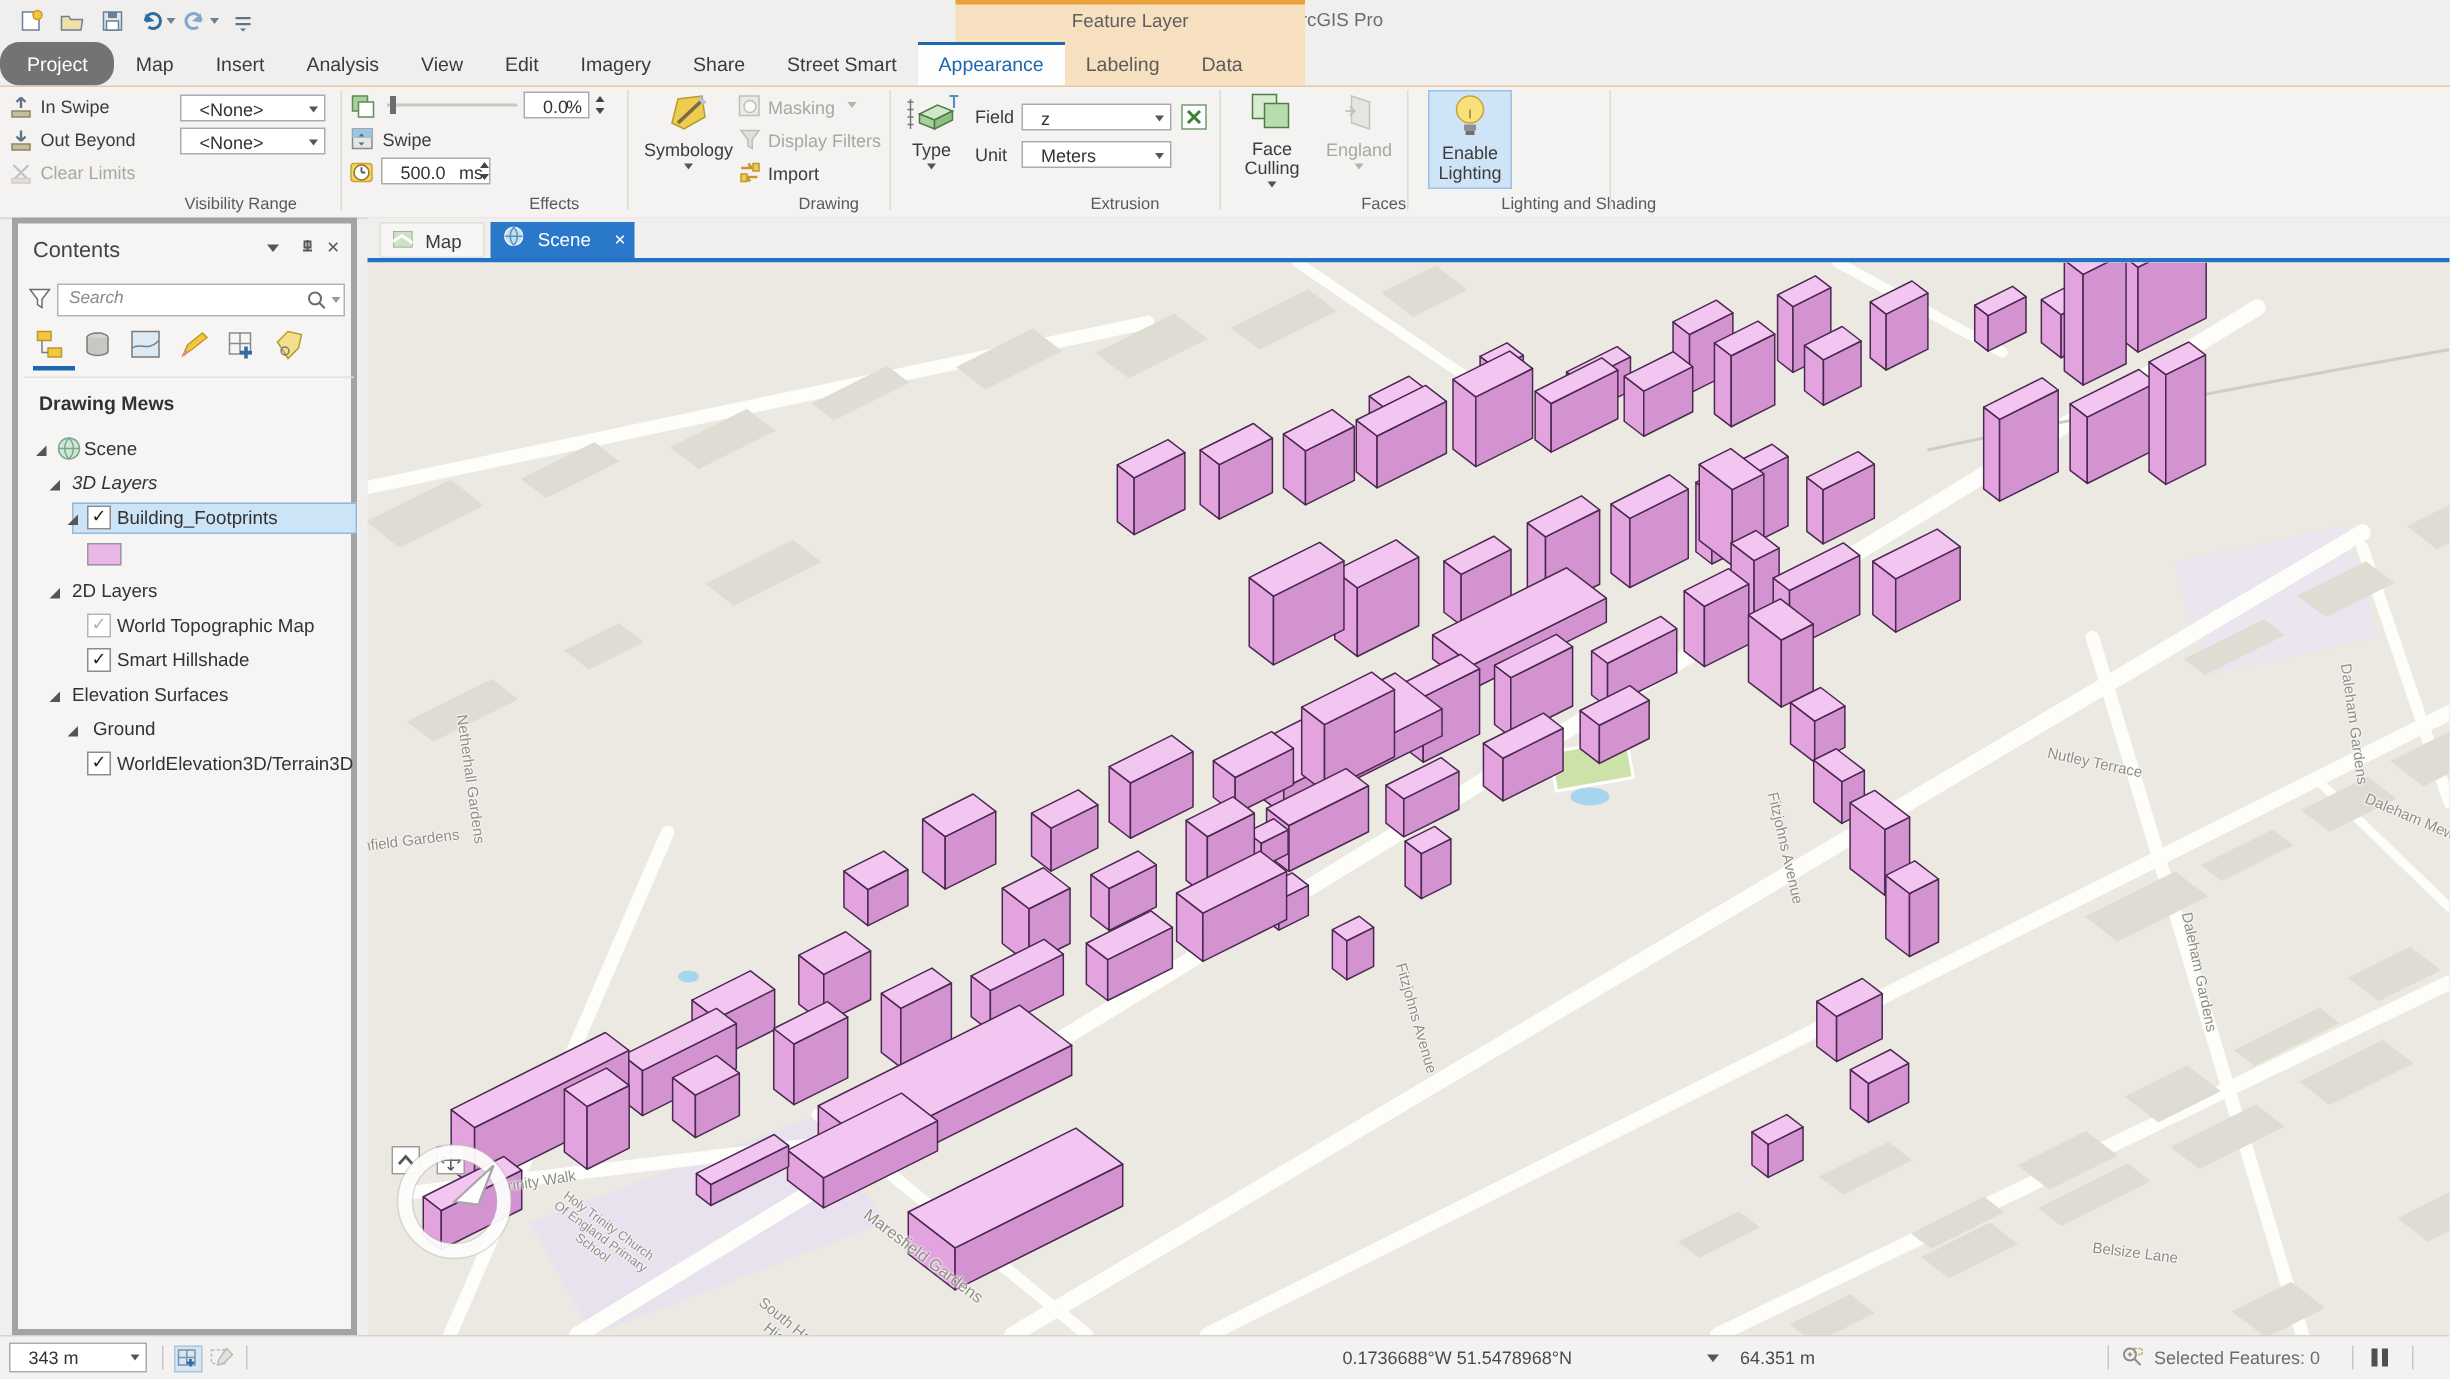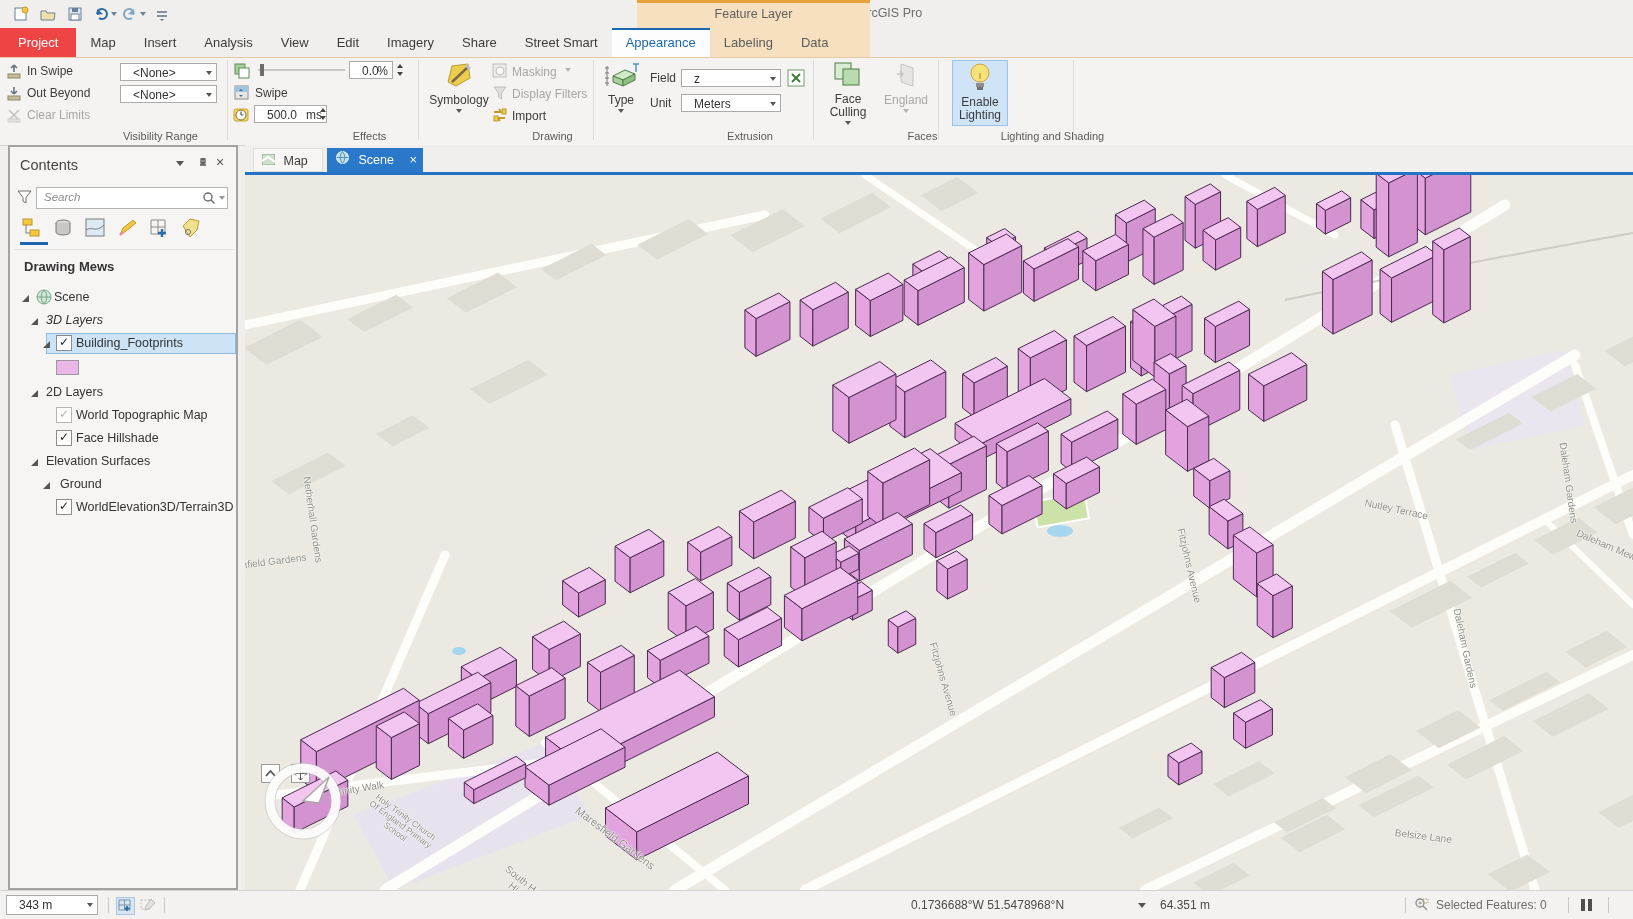--- a/index.html
+++ b/index.html
@@ -10,42 +10,42 @@
   .qa-icon{width:18px;height:18px;top:5px;cursor:default;}
   .qa-caret{width:0;height:0;border-left:3px solid transparent;border-right:3px solid transparent;border-top:4px solid #6b8096;top:12px;}
   #window-title{top:6px;width:100%;text-align:center;font-size:12.5px;color:#6d6d6d;pointer-events:none;}
   #ctx-group{left:637px;top:0;width:233px;height:28px;background:#f6e0bf;}
   #ctx-stripe{left:637px;top:0;width:233px;height:3px;background:#e9a23b;}
   #ctx-label{left:637px;top:7px;width:233px;text-align:center;font-size:12.5px;color:#5f5f5f;}
   
   #tabrow{left:0;top:28px;width:1633px;height:29px;background:#f0efed;}
   #ctx-tabbg{left:637px;top:0;width:233px;height:29px;background:#f6e0bf;}
   .rtab{height:29px;line-height:29px;font-size:13px;color:#3b3b3b;padding:0 14px;display:inline-block;cursor:pointer;}
-  .rtab.app{background:#ef4444;color:#fff;padding:0 18px;}
+  .rtab.app{background:#737373;color:#fff;padding:0 18px;border-radius:13px;}
   .rtab.selcx{background:#fdfdfd;color:#1b67b0;border-top:2px solid #1b67b0;line-height:26px;height:27px;}
   .rtab.cx{color:#5c5c5c;}
   #tab-underline{left:0;top:57px;width:1633px;height:1px;background:#e6c9a2;}
   
   #ribbon{left:0;top:58px;width:1633px;height:87px;background:#f4f3f1;border-bottom:1px solid #d5d3d1;}
   .gdiv{top:2px;width:1px;height:80px;background:#dddbd8;}
   .glabel{top:72px;font-size:11px;color:#5a5a5a;text-align:center;padding-left:47px;}
   .rlabel{font-size:12px;color:#3c3c3c;}
   .rlabel.dis{color:#a9a7a4;}
   .combo{background:#fff;border:1px solid #ababab;height:18px;font-size:12px;color:#333;padding:1px 4px;box-sizing:border-box;}
   .combo .ctext{position:absolute;left:12px;top:2px;}
   .caret{position:absolute;right:4px;top:7px;width:0;height:0;border-left:3px solid transparent;border-right:3px solid transparent;border-top:4px solid #555;}
   .spin{width:13px;height:18px;}
   .spin .up{position:absolute;left:3px;top:3px;width:0;height:0;border-left:3px solid transparent;border-right:3px solid transparent;border-bottom:4px solid #444;}
   .spin .dn{position:absolute;left:3px;top:11px;width:0;height:0;border-left:3px solid transparent;border-right:3px solid transparent;border-top:4px solid #444;}
   .bigbtn{text-align:center;font-size:12px;color:#3c3c3c;cursor:pointer;}
   .bigbtn .bcaret{margin:2px auto 0;width:0;height:0;border-left:3px solid transparent;border-right:3px solid transparent;border-top:4px solid #555;}
   .bigbtn.dis{color:#a9a7a4;}
   .hl{background:#cfe4f7;border:1px solid #9bc2e6;}
   
-  #contents-pane{left:8px;top:145px;width:230px;height:745px;background:#f6f5f4;border:2px solid #a3a3a3;box-sizing:border-box;}
+  #contents-pane{left:8px;top:145px;width:230px;height:745px;background:#f6f5f4;border:4px solid #a3a3a3;box-sizing:border-box;}
   #pane-title{left:10px;top:10px;font-size:14.5px;color:#444;}
   #search-box{left:26px;top:40px;width:192px;height:22px;background:#fff;border:1px solid #b5b3b1;box-sizing:border-box;}
   #search-ph{left:34px;top:44px;font-size:11.5px;font-style:italic;color:#8a8a8a;}
   .cicon{top:70px;width:22px;height:22px;}
   #ctool-underline{left:10px;top:95px;width:28px;height:3px;background:#1b67b0;}
   #ctool-div{left:4px;top:102px;width:220px;height:1px;background:#e2e0de;}
   #do-heading{left:14px;top:112px;font-size:13px;font-weight:bold;color:#333;}
   .trow{left:0;width:230px;height:22px;font-size:12.5px;color:#333;}
   .trow .lab{position:absolute;top:3px;}
   .expander{position:absolute;top:8px;width:0;height:0;border-bottom:7px solid #555;border-left:7px solid transparent;}
@@ -61,21 +61,21 @@
   #vtab-underline{left:0;top:27px;width:1388px;height:3px;background:#2273c3;}
   #mapcanvas{left:0;top:30px;width:1388px;height:715px;background:#ebe9e2;overflow:hidden;cursor:crosshair;}
   .street-label{position:absolute;color:#8e8d85;white-space:nowrap;text-shadow:0 0 2px #fff,0 0 2px #fff,0 0 1px #fff;transform-origin:left center;}
   .street-label.wrap{white-space:normal;text-align:center;line-height:1.08;}
   .navbtn{width:19px;height:19px;background:rgba(255,255,255,.92);border:1px solid #9c9c9c;box-sizing:border-box;cursor:pointer;}
   
   #statusbar{left:0;top:890px;width:1633px;height:29px;background:#f3f2f1;border-top:1px solid #d5d3d1;box-sizing:border-box;font-size:12px;color:#4a4a4a;}
   .sbsep{top:6px;width:1px;height:16px;background:#c9c7c5;}
   #scale-combo{left:6px;top:4px;width:92px;height:20px;}
   .sbicon{top:6px;width:17px;height:16px;}
-  #coords{top:7px;margin-left:16px;}
+  #coords{top:7px;}
   #pausebars span{display:inline-block;width:4px;height:12px;background:#4f4f4f;margin-left:3px;}
 </style>
 </head>
 <body>
 
 <div id="titlebar" class="abs">
   <span class="abs qa-icon" style="left:12px">
     <svg width="18" height="18">
         <rect x="3" y="3" width="11" height="12" fill="#fff" stroke="#6b8096"></rect>
         <circle cx="13" cy="5" r="3" fill="#f5c83c" stroke="#c9982a"></circle>
@@ -357,21 +357,21 @@
       <div class="trow" style="position: absolute; top: 95px;">
         <span class="expander" style="left: 21px;"></span>
         <span class="lab" style="left: 36px;">2D Layers</span>
       </div>
       <div class="trow" style="position: absolute; top: 118px;">
         <span class="cb gray" style="left: 46px;">✓</span>
         <span class="lab" style="left: 66px;">World Topographic Map</span>
       </div>
       <div class="trow" style="position: absolute; top: 141px;">
         <span class="cb" style="left: 46px;">✓</span>
-        <span class="lab" style="left: 66px;">Face Hillshade</span>
+        <span class="lab" style="left: 66px;">Smart Hillshade</span>
       </div>
       <div class="trow" style="position: absolute; top: 164px;">
         <span class="expander" style="left: 21px;"></span>
         <span class="lab" style="left: 36px;">Elevation Surfaces</span>
       </div>
       <div class="trow" style="position: absolute; top: 187px;">
         <span class="expander" style="left: 33px;"></span>
         <span class="lab" style="left: 50px;">Ground</span>
       </div>
       <div class="trow" style="position: absolute; top: 210px;">

